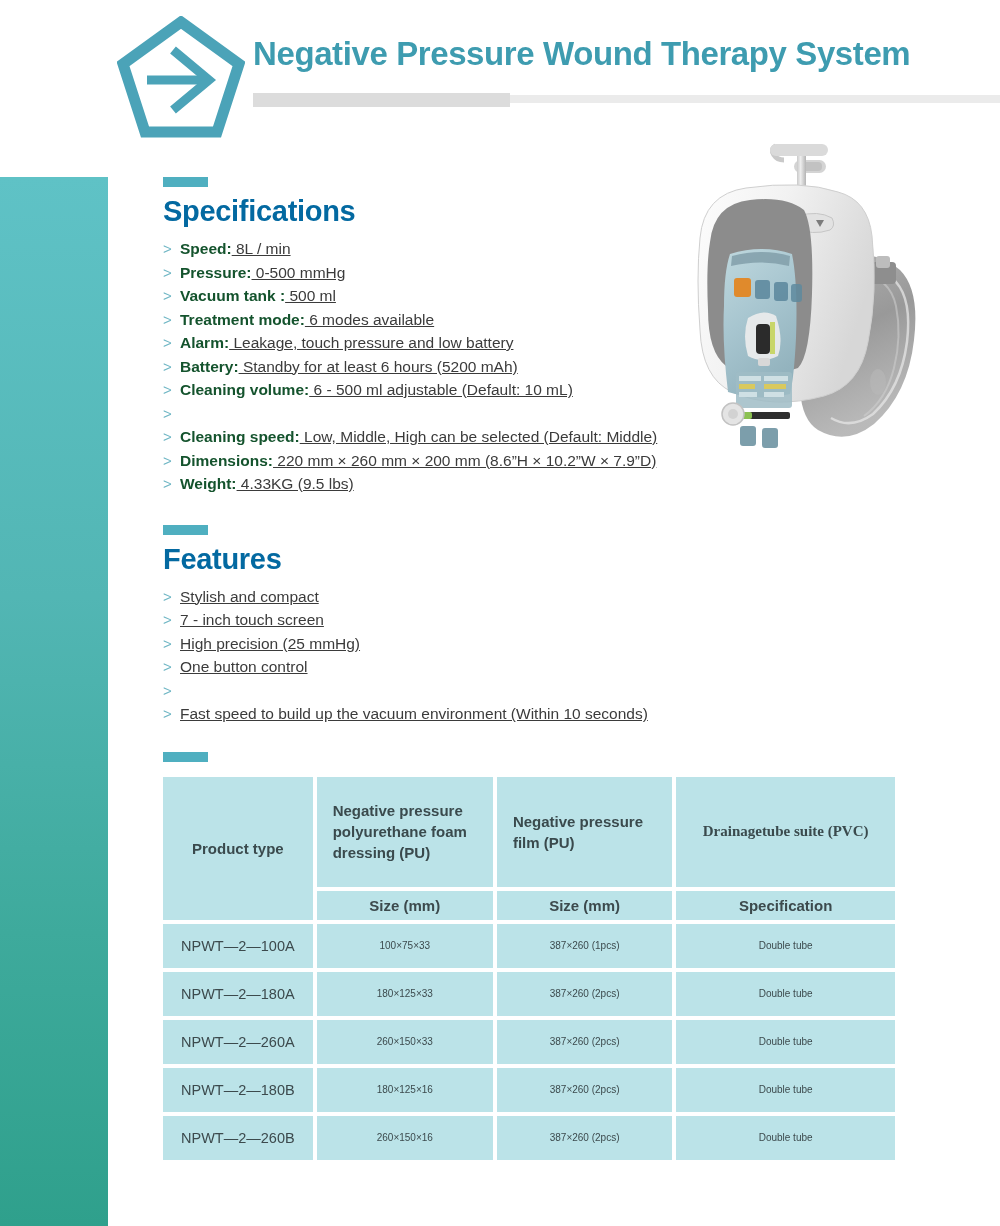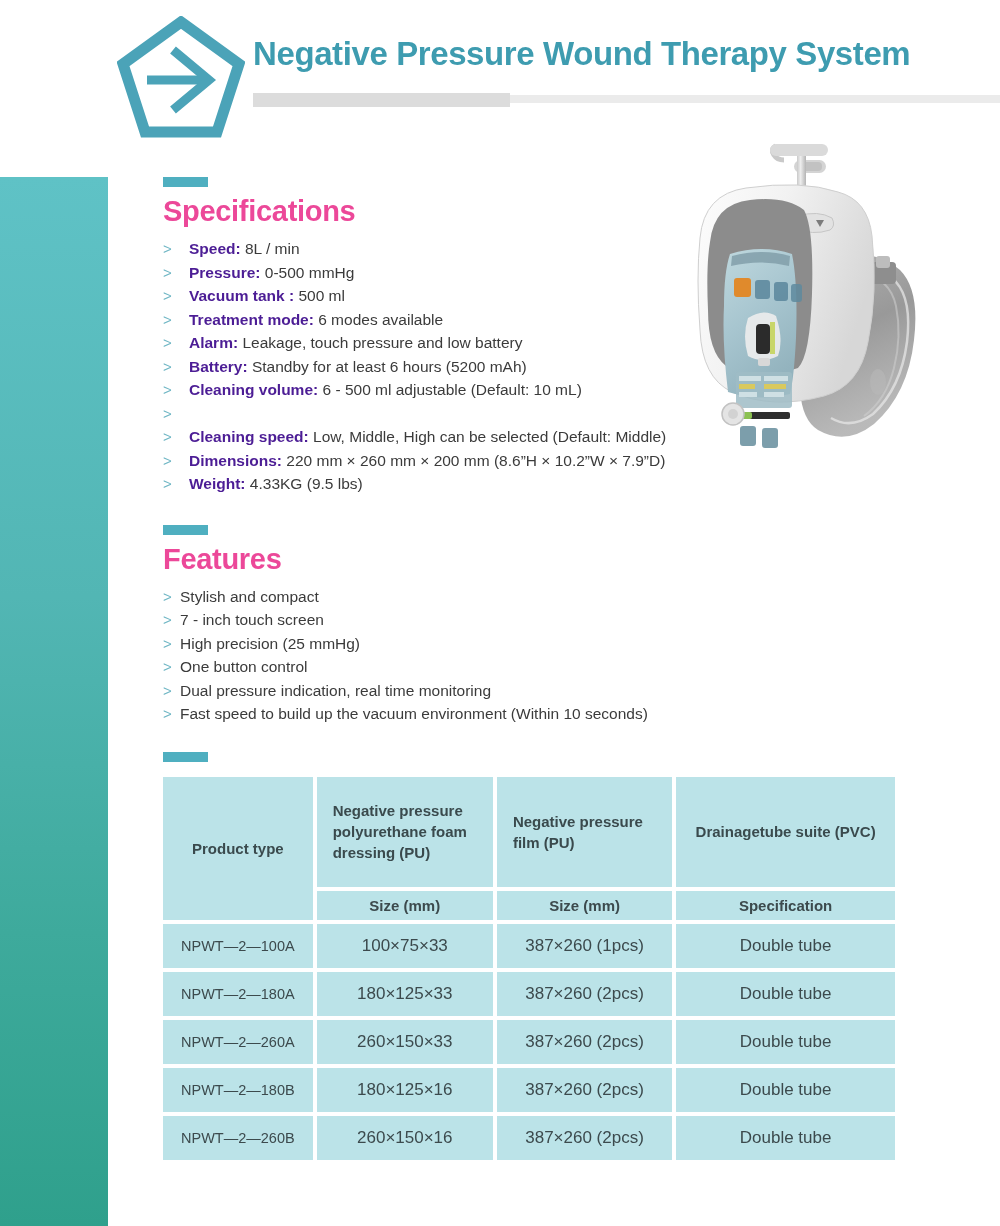--- a/index.html
+++ b/index.html
@@ -88,21 +88,21 @@
 
   .accent-bar {
     width: 45px;
     height: 10px;
     background: #4FAFC0;
   }
 
   .section-title {
     font-size: 29px;
     font-weight: bold;
-    color: #ec4899;
+    color: #0369a1;
     letter-spacing: -0.3px;
     margin-top: 8px;
   }
 
   
   .bullet-list { margin-top: 9px; }
 
   .bullet-row {
     display: flex;
     align-items: baseline;
@@ -113,26 +113,25 @@
 
   .bullet-marker {
     color: #6FB6C4;
     font-size: 15px;
     width: 17px;
     flex: 0 0 17px;
   }
 
   .bullet-label {
     font-weight: bold;
-    color: #4c1d95;
+    color: #14532d;
     white-space: pre;
-    margin-left: 9px;
-  }
-
-  .bullet-value { color: #3B3B3B; }
+  }
+
+  .bullet-value { color: #3B3B3B; text-decoration: underline; }
 
   
   .device {
     position: absolute;
     left: 664px;
     top: 132px;
     width: 264px;
     height: 330px;
   }
 
@@ -141,21 +140,21 @@
     margin-top: 11px;
     width: 740px;
     border-collapse: separate;
     border-spacing: 4px;
     margin-left: -4px;
   }
 
   .kit-table td {
     background: #BBE3E8;
     color: #3C4A4D;
-    font-size: 17px;
+    font-size: 10px;
     text-align: center;
     vertical-align: middle;
     padding: 6px 8px;
   }
 
   .kit-table td.hdr {
     font-weight: bold;
     color: #3A4A4D;
     font-size: 15px;
     height: 110px;
@@ -169,21 +168,21 @@
     font-size: 15px;
     height: 24px;
   }
 
   .kit-table td.cell { height: 44px; }
   .kit-table td.cell-code { font-size: 14.5px; }
 
   .col-1 { width: 152px; }
   .col-2 { width: 178px; }
   .col-3 { width: 178px; margin-left: 41px; }
-  .col-4 { width: 222px; }
+  .col-4 { width: 222px; font-family: Liberation Serif, serif; }
 </style>
 </head>
 <body>
 
 <div class="page">
 
   <div class="side-bar"></div>
 
   <div class="header">
     <div class="logo">
@@ -347,21 +346,20 @@
       <div class="bullet-row">
         <span class="bullet-marker">&gt;</span>
         <span class="bullet-value">High precision (25 mmHg)</span>
       </div>
       <div class="bullet-row">
         <span class="bullet-marker">&gt;</span>
         <span class="bullet-value">One button control</span>
       </div>
       <div class="bullet-row">
         <span class="bullet-marker">&gt;</span>
-        <span class="bullet-value">Dual pressure indication, real time monitoring</span>
       </div>
       <div class="bullet-row">
         <span class="bullet-marker">&gt;</span>
         <span class="bullet-value">Fast speed to build up the vacuum environment (Within 10 seconds)</span>
       </div>
     </div>
 
     <div style="height:26px"></div>
     <div class="accent-bar"></div>
 

